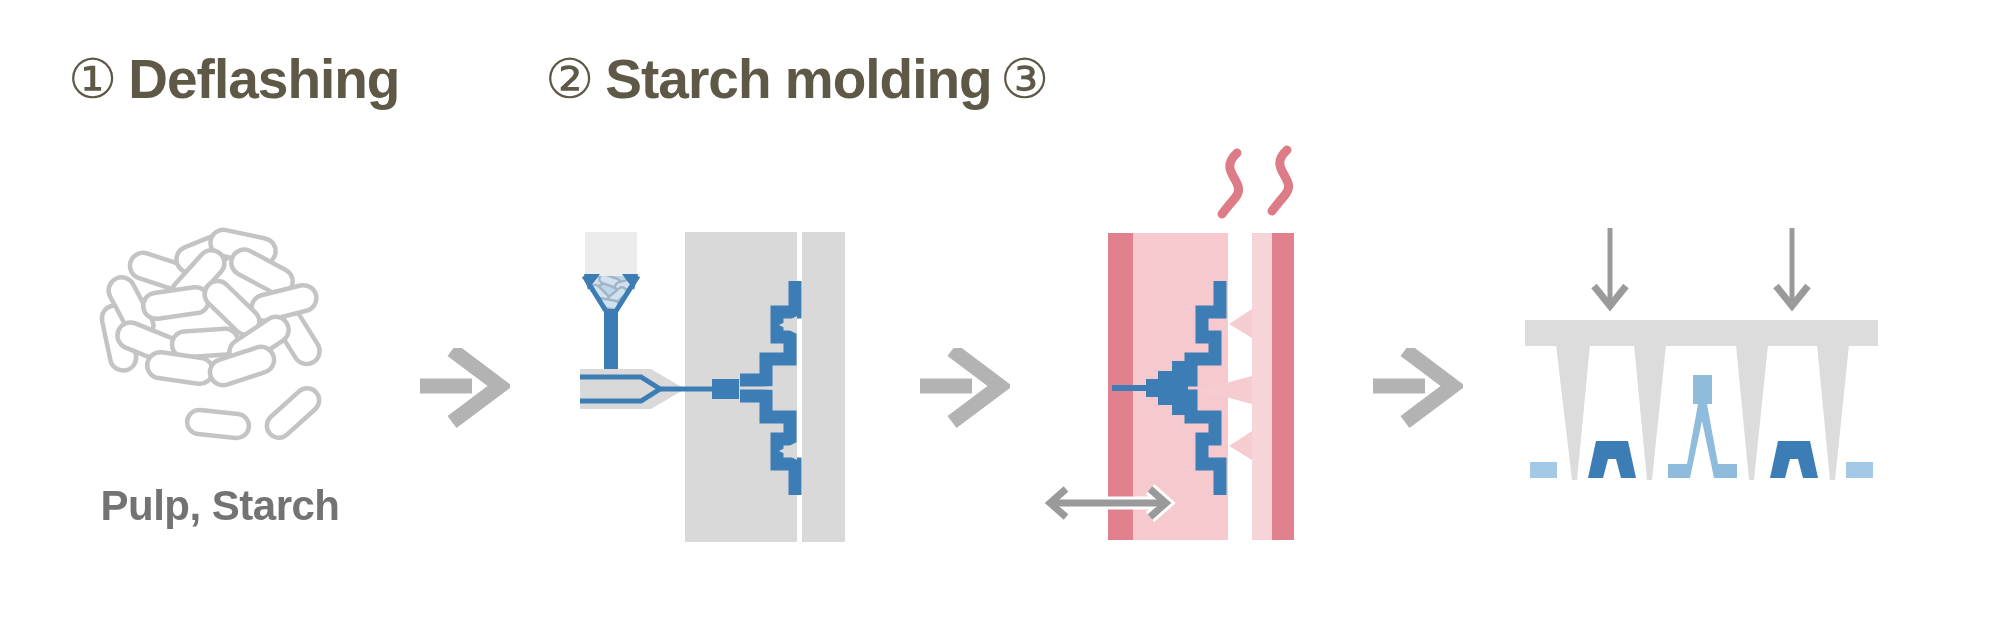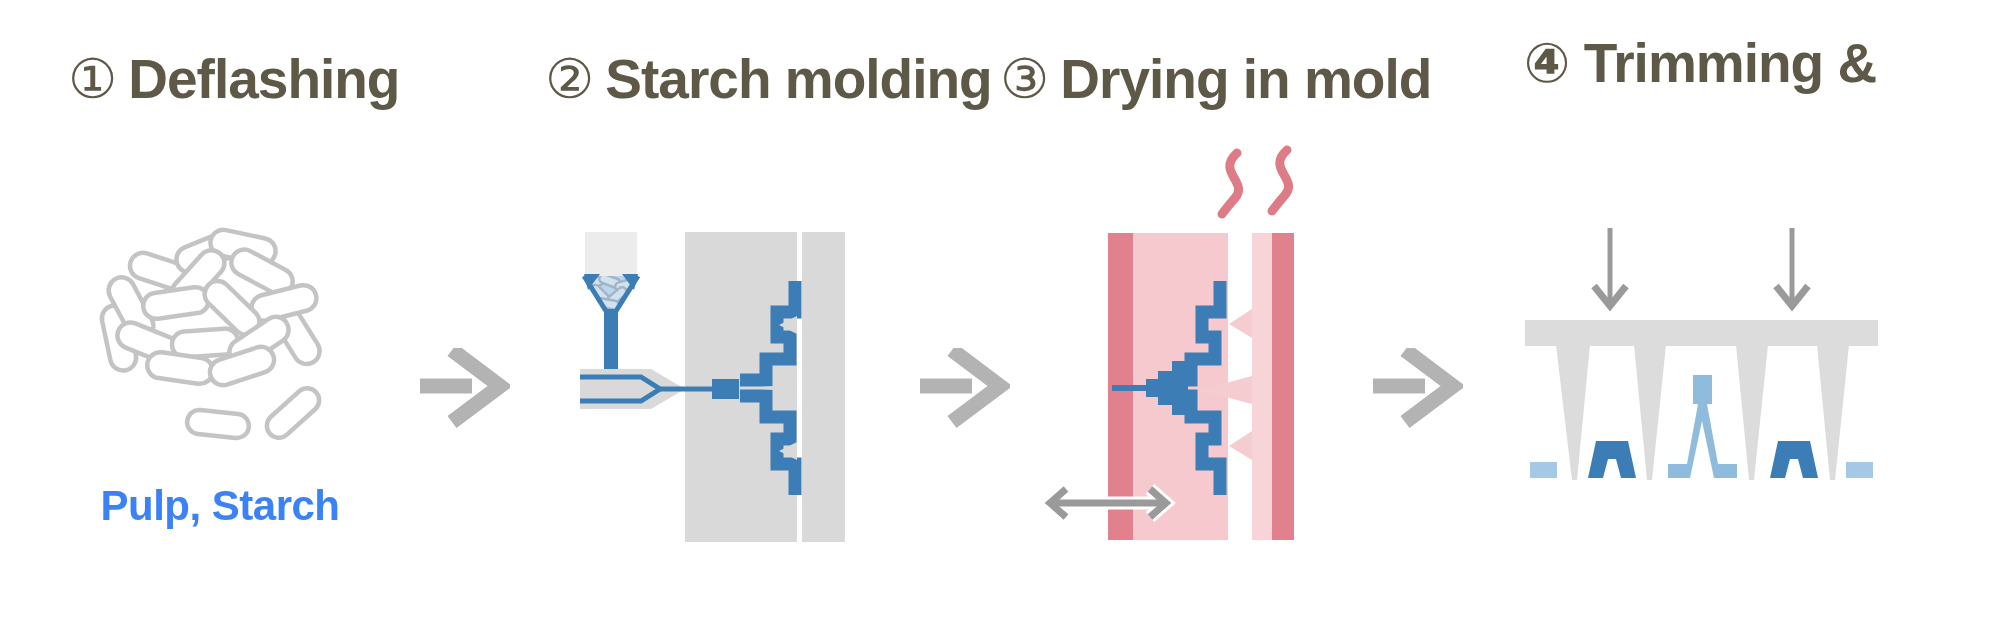--- a/index.html
+++ b/index.html
@@ -4,43 +4,41 @@
 <style>
   html,body{margin:0;padding:0;background:#ffffff;}
   .canvas{position:relative;width:2000px;height:639px;background:#ffffff;overflow:hidden;
           font-family:"Liberation Sans","DejaVu Sans",sans-serif;}
   .step-title{position:absolute;top:48px;display:flex;gap:12px;align-items:baseline;
               font-size:55px;font-weight:600;letter-spacing:-1px;color:#5e5847;line-height:1.15;white-space:nowrap;}
   .step-title .num{font-weight:400;}
   .title4{position:absolute;left:1490px;top:30px;width:420px;text-align:center;
           font-size:55px;font-weight:600;letter-spacing:-1px;color:#5e5847;line-height:1.2;}
   .caption{position:absolute;left:85px;top:482px;width:270px;text-align:center;
-           font-size:42px;font-weight:600;color:#3b82f6;letter-spacing:-0.5px;}
+           font-size:42px;font-weight:600;color:#737373;letter-spacing:-0.5px;}
   .illus{position:absolute;}
   .illus svg{display:block;}
 </style>
 </head>
 <body>
 
 <div class="canvas">
 
   <div class="step-title" style="left:68px;">
     <span class="num">①</span>
     <span>Deflashing</span>
   </div>
   <div class="step-title" style="left:545px;">
     <span class="num">②</span>
     <span>Starch molding</span>
   </div>
   <div class="step-title" style="left:1000px;">
     <span class="num">③</span>
-    <span>Drying in mold</span>
   </div>
   <div class="title4">
-    <div><span class="num">④</span> <span>Trimming &amp;</span></div>
   </div>
 
   <div class="illus" style="left:60px;top:185px;">
     <svg width="310" height="290" viewBox="60 185 310 290">
       <g fill="#ffffff" stroke="#c4c4c4" stroke-width="4.5">
         <rect x="-33" y="-13" width="66" height="26" rx="13" transform="translate(119,338) rotate(78)"></rect>
         <rect x="-33" y="-13" width="66" height="26" rx="13" transform="translate(131,308) rotate(62)"></rect>
         <rect x="-33" y="-13" width="66" height="26" rx="13" transform="translate(162,272) rotate(18)"></rect>
         <rect x="-33" y="-13" width="66" height="26" rx="13" transform="translate(208,252) rotate(-22)"></rect>
         <rect x="-33" y="-13" width="66" height="26" rx="13" transform="translate(243,247) rotate(12)"></rect>

